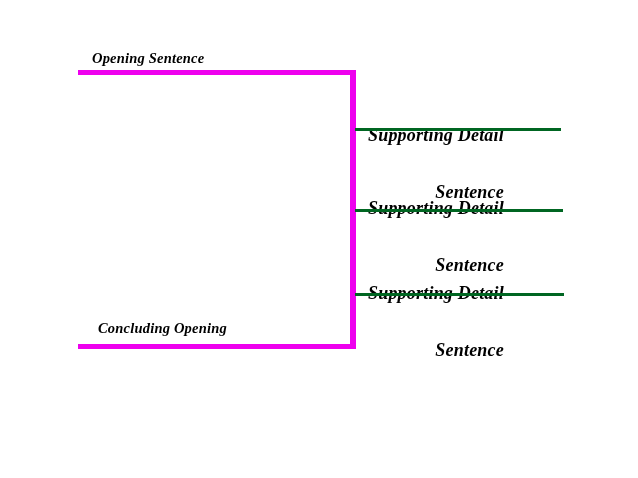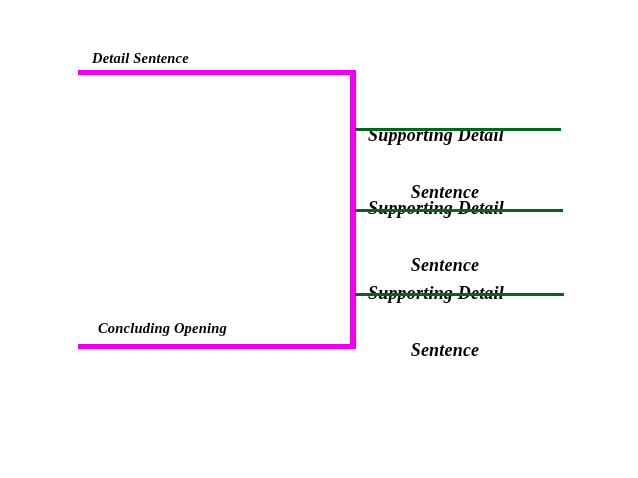--- a/index.html
+++ b/index.html
@@ -40,21 +40,21 @@
     font-family: "Liberation Serif", "DejaVu Serif", serif;
     font-weight: bold;
     font-style: italic;
     font-size: 18px;
     line-height: 19px;
     color: #000000;
     white-space: pre;
     letter-spacing: 0.2px;
   }
   .detail-block .line1 { display: block; text-align: left; }
-  .detail-block .line2 { display: block; text-align: center; padding-left: 18px; }
+  .detail-block .line2 { display: block; text-align: right; padding-left: 18px; }
 
   .detail-1 { left: 368px; top: 88px; }
   .detail-2 { left: 368px; top: 161px; }
   .detail-3 { left: 368px; top: 246px; }
 
   
   .mag-h {
     position: absolute;
     height: 5px;
     background: #ee00ee;
@@ -80,21 +80,21 @@
 </style>
 </head>
 <body>
 
 <div id="canvas">
 
   <div class="mag-h bracket-top"></div>
   <div class="mag-v bracket-side"></div>
   <div class="mag-h bracket-bottom"></div>
 
-  <div class="label label-opening">Detail Sentence</div>
+  <div class="label label-opening">Opening Sentence</div>
 
   <div class="label label-concluding">Concluding Opening</div>
 
   <div class="detail-block detail-1">
     <span class="line1">Supporting Detail</span>
     <span class="line2">Sentence</span>
   </div>
   <div class="green-rule green-1"></div>
 
   <div class="detail-block detail-2">

